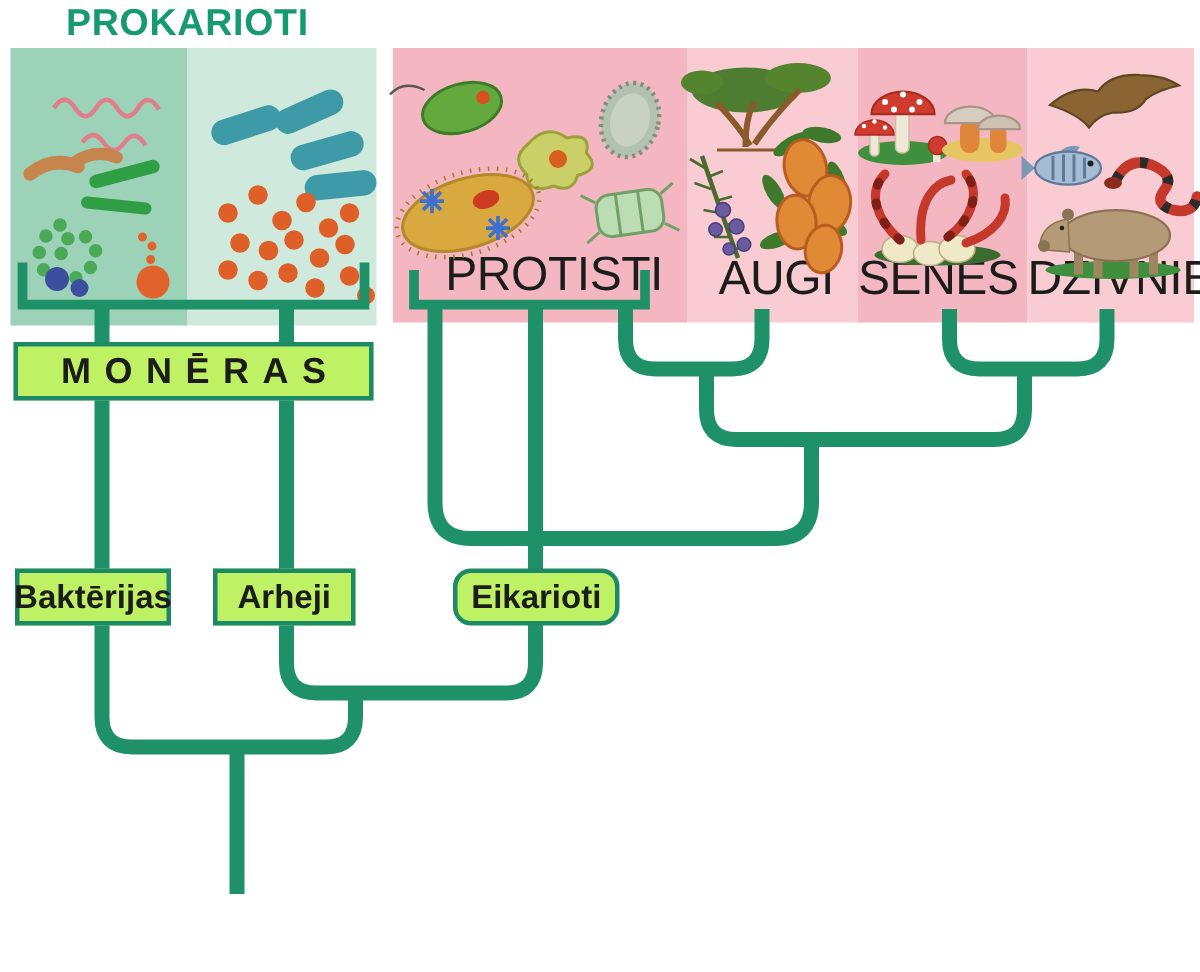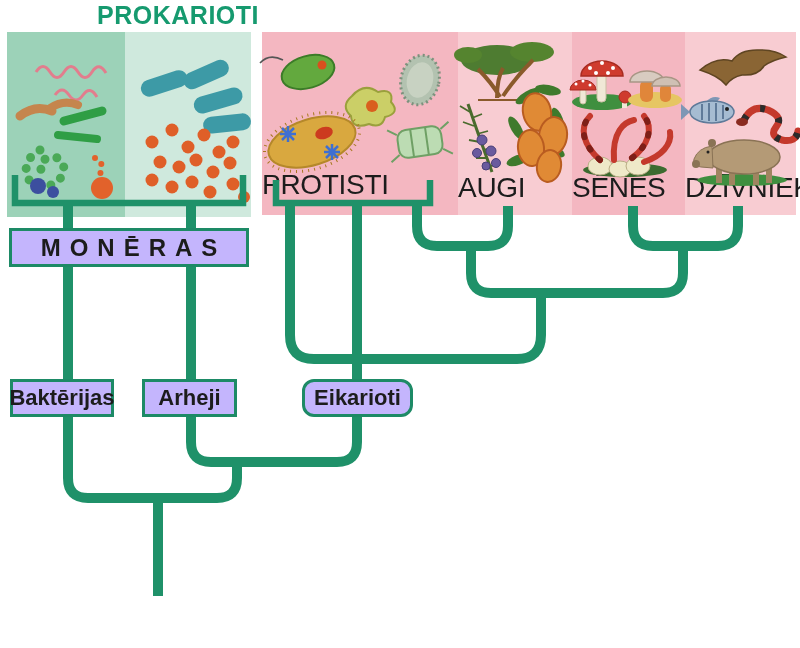--- a/index.html
+++ b/index.html
@@ -1,40 +1,40 @@
 <!DOCTYPE html>
 <html style="--title_green: #169a6f; --title_red: #9d1c33; --tree_green: #1f9169; --box_border: #1d8a66; --ancestor_green: #2b9c75; --prokaryote_left_bg: #9cd2b8; --prokaryote_right_bg: #cfe9dd; --pink_dark: #f4b7c1; --pink_light: #f8ccd2;"><head>
 <meta charset="utf-8">
 <style>
   html,body{margin:0;padding:0;background:#fff;}
   .stage{position:relative;width:800px;height:648px;background:#fff;overflow:hidden;
          font-family:"Liberation Sans",sans-serif;}
   .hdr{position:absolute;top:0;height:30px;line-height:30px;text-align:center;
        font-weight:bold;font-size:25px;letter-spacing:0.5px;}
-  .hdr.prok{left:15px;width:244px;color:var(--title_green);text-align:right;}
+  .hdr.prok{left:3px;width:244px;color:var(--title_green);}
   .hdr.eik{left:262px;width:534px;color:var(--title_red);}
   .panel{position:absolute;top:32px;}
   .p-left{left:7px;width:118px;height:185px;background:var(--prokaryote_left_bg);}
   .p-right{left:125px;width:126px;height:185px;background:var(--prokaryote_right_bg);}
   .sec{position:absolute;top:32px;height:183px;}
   .sec.dark{background:var(--pink_dark);}
   .sec.light{background:var(--pink_light);}
   .s-protists{left:262px;width:196px;}
   .s-plants{left:458px;width:114px;}
   .s-fungi{left:572px;width:113px;}
   .s-animals{left:685px;width:111px;}
-  .kingdom{position:absolute;left:0;right:16px;bottom:11px;text-align:left;
-           font-size:28px;font-weight:500;color:#1c1c1c;letter-spacing:-0.3px;white-space:nowrap;}
+  .kingdom{position:absolute;left:0;right:16px;bottom:11px;text-align:right;
+           font-size:32px;font-weight:500;color:#1c1c1c;letter-spacing:-0.3px;white-space:nowrap;}
   .s-protists .kingdom{bottom:14px;}
   svg.overlay{position:absolute;left:0;top:0;}
   .tree path{stroke:var(--tree_green);stroke-width:10;fill:none;}
   .tree path.bracket{stroke-width:6.5;}
   .spiro{stroke:#e27d8d;stroke-width:3;fill:none;}
   .odot{fill:#df5f28;}
-  .tbox{position:absolute;background:#c4b5fd;border:3px solid var(--box_border);
+  .tbox{position:absolute;background:#bef264;border:3px solid var(--box_border);
         box-sizing:border-box;display:flex;align-items:center;justify-content:center;
         font-weight:bold;color:#1c1c1c;white-space:nowrap;}
   .b-moneras{left:9px;top:228px;width:240px;height:39px;font-size:24px;letter-spacing:9px;padding-left:9px;}
   .b-bacteria{left:10px;top:379px;width:104px;height:38px;font-size:22px;}
   .b-archaea{left:142px;top:379px;width:95px;height:38px;font-size:22px;}
   .b-eukaryotes{left:302px;top:379px;width:111px;height:38px;font-size:22px;border-radius:12px;}
   .b-ancestor{left:35px;top:592px;width:253px;height:51px;background:var(--ancestor_green);
               border:none;color:#fff;font-size:21px;letter-spacing:0.2px;}
 </style>
 </head>

